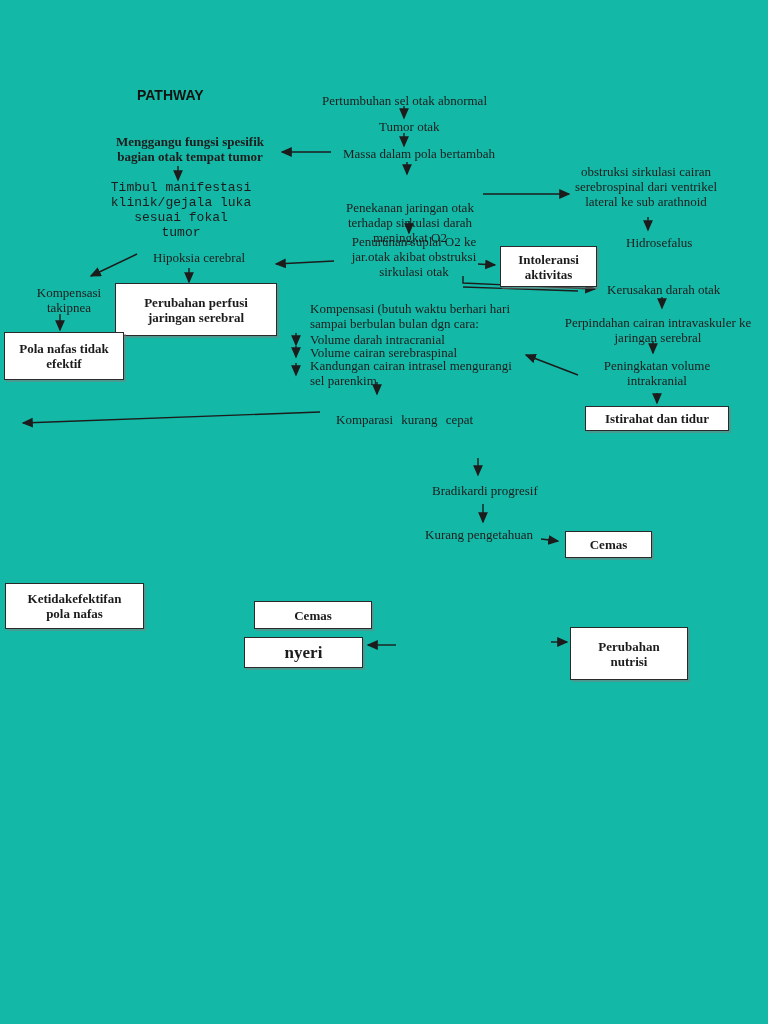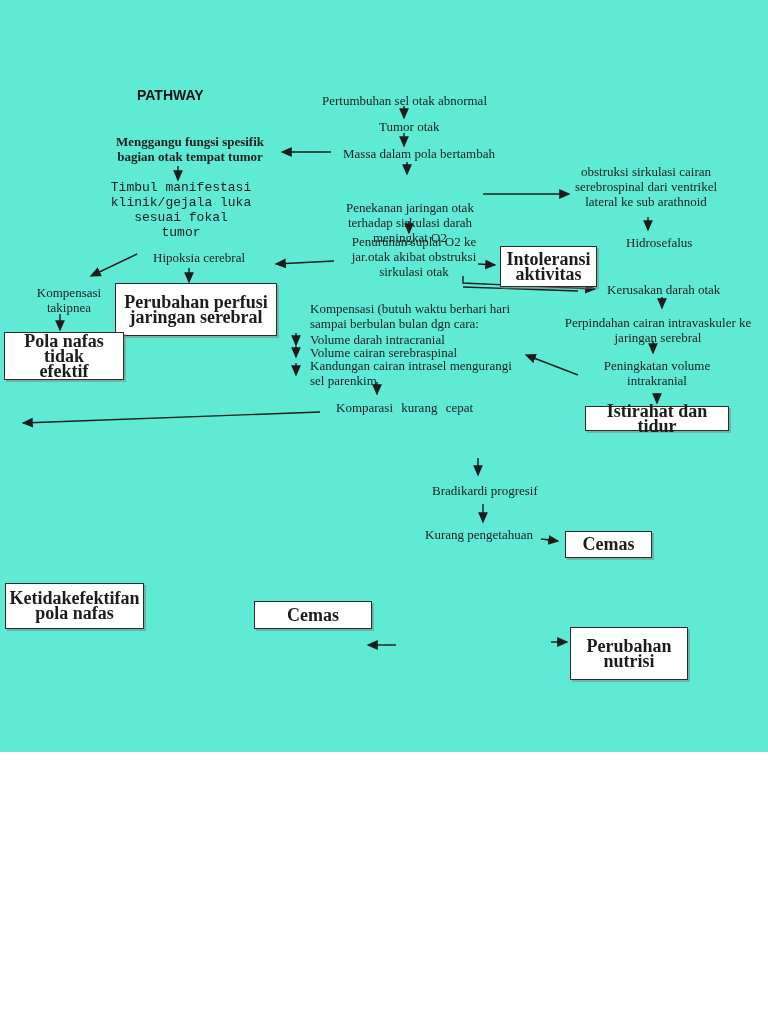--- a/index.html
+++ b/index.html
@@ -1,26 +1,26 @@
 <!DOCTYPE html>
 <html><head>
 <meta charset="utf-8">
 <style>
   html,body{margin:0;padding:0;background:#ffffff;}
-  .page{position:relative;width:768px;height:752px;background:#5eead4;overflow:hidden;
+  .page{position:relative;width:768px;height:1024px;background:#14b8a6;overflow:hidden;
         font-family:"Liberation Serif","DejaVu Serif",serif;color:#1c1c1c;}
   .arrows{position:absolute;left:0;top:0;z-index:1;}
   .title{position:absolute;left:137px;top:87px;z-index:2;
          font-family:"Liberation Sans","DejaVu Sans",sans-serif;font-weight:700;font-size:14px;color:#111;}
   .n{position:absolute;z-index:2;font-size:13px;line-height:15px;white-space:pre-line;}
   .c{text-align:center;}
-  .wsp{word-spacing:5px;}
+  .wsp{word-spacing:5px;margin-top:12px;}
   .box{position:absolute;z-index:2;border:1.6px solid #2a2a2a;background:#ffffff;
        display:flex;align-items:center;justify-content:center;text-align:center;
-       font-weight:bold;font-size:18px;line-height:15px;white-space:pre-line;
+       font-weight:bold;font-size:13px;line-height:15px;white-space:pre-line;
        box-shadow:2px 2px 0 rgba(125,125,125,0.5);}
   .box.top{z-index:3;}
   .box.big{font-size:17px;line-height:18px;}
 </style>
 </head>
 <body>
 
 <div class="page">
 
   <svg class="arrows" width="768" height="1024" viewBox="0 0 768 1024">
@@ -104,16 +104,17 @@
 jaringan serebral</div>
   <div class="box top" style="left:4px;top:332px;width:118px;height:46px;">Pola nafas tidak
 efektif</div>
   <div class="box" style="left:500px;top:246px;width:95px;height:39px;">Intoleransi
 aktivitas</div>
   <div class="box" style="left:585px;top:406px;width:142px;height:23px;">Istirahat dan tidur</div>
   <div class="box" style="left:565px;top:531px;width:85px;height:25px;">Cemas</div>
   <div class="box" style="left:5px;top:583px;width:137px;height:44px;">Ketidakefektifan
 pola nafas</div>
   <div class="box" style="left:254px;top:601px;width:116px;height:26px;">Cemas</div>
+  <div class="box big" style="left:244px;top:637px;width:117px;height:29px;">nyeri</div>
   <div class="box" style="left:570px;top:627px;width:116px;height:51px;">Perubahan
 nutrisi</div>
 
 </div>
 
 </body></html>

